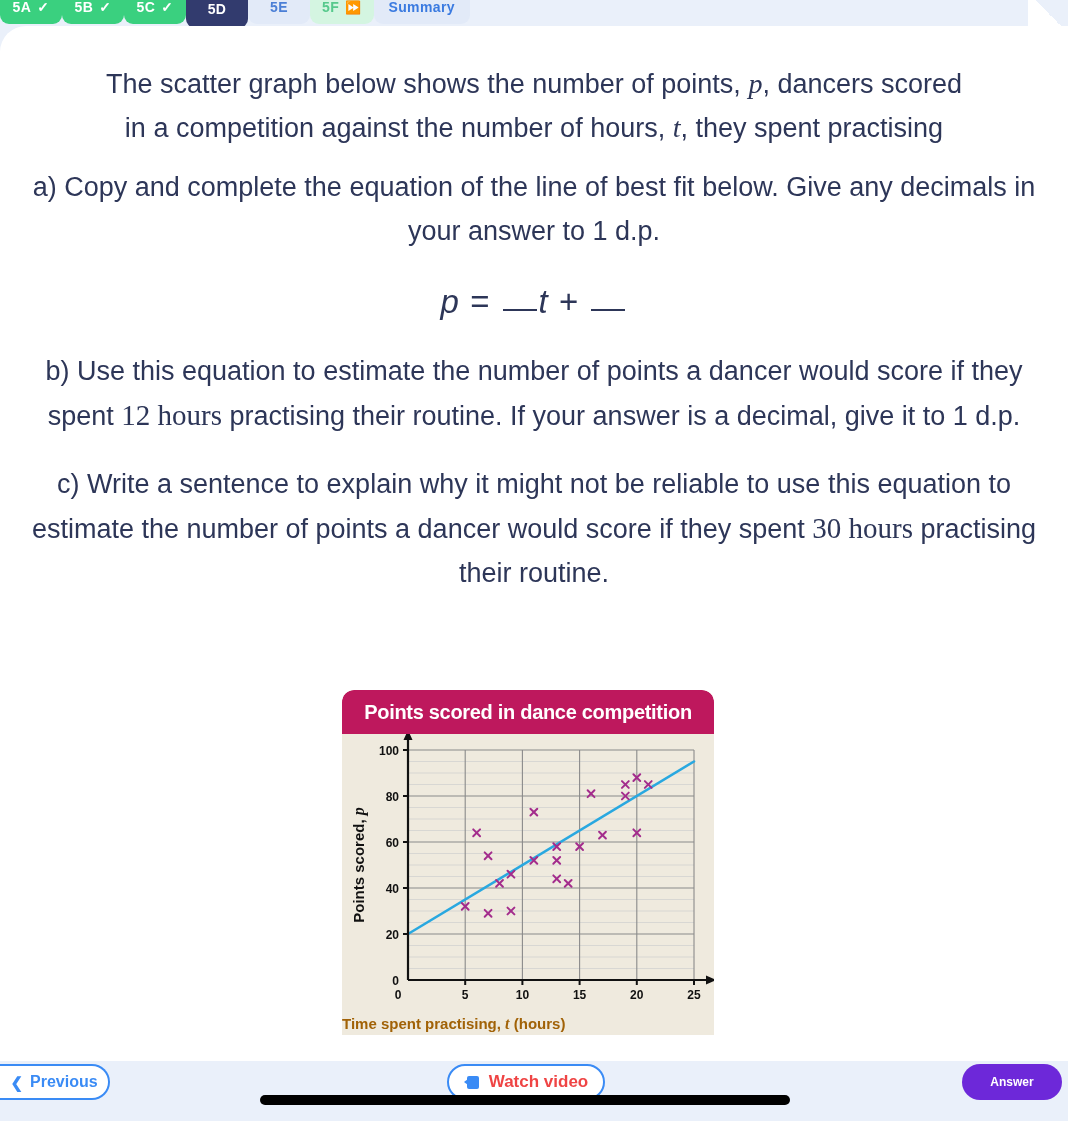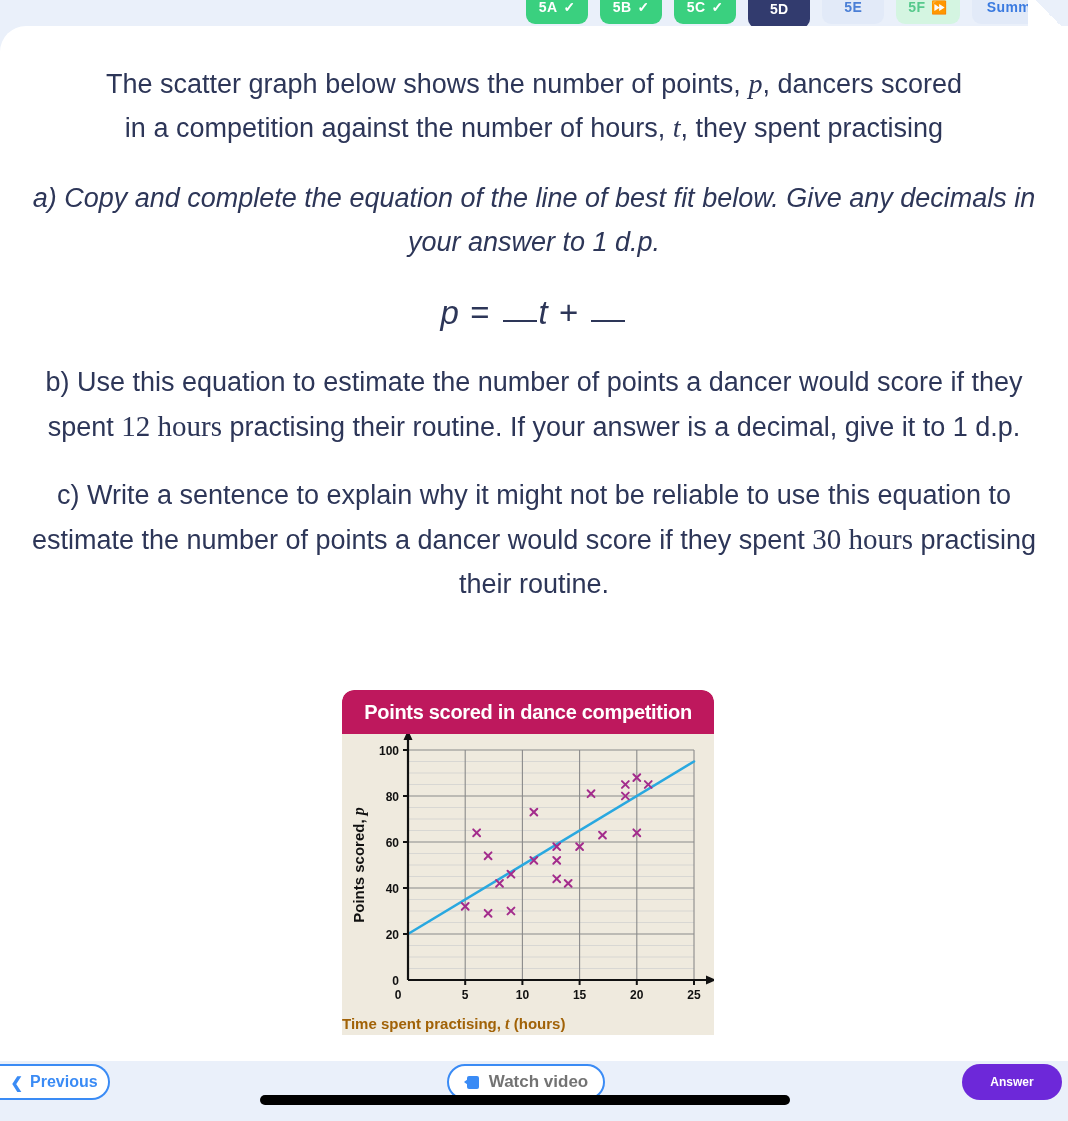--- a/index.html
+++ b/index.html
@@ -21,22 +21,22 @@
 
   
   .tabstrip {
     position: absolute;
     top: 0; left: 0;
     width: 1068px;
     height: 26px;
     background: #eaf0fa;
     display: flex;
     align-items: flex-start;
-    justify-content: flex-end;
-    gap: 12px;
+    justify-content: flex-start;
+    gap: 0;
     overflow: hidden;
     z-index: 5;
   }
   .tab {
     height: 34px;
     margin-top: -10px;
     min-width: 62px;
     padding: 0 12px;
     border-radius: 9px;
     display: flex;
@@ -75,21 +75,21 @@
     color: #2b3559;
   }
   .para {
     font-size: 27px;
     line-height: 44px;
     color: #2d3658;
     margin: 0 0 6px 0;
     padding: 0 8px;
   }
   .para.p1 { margin-top: 24px; }
-  .para.p2 { margin-top: 26px; font-style: italic; }
+  .para.p2 { margin-top: 15px; }
   .para.p3 { margin-top: 28px; }
   .para.p4 { margin-top: 24px; }
 
   .mi { font-family: "Liberation Serif", serif; font-style: italic; font-size: 28px; }
   .mser { font-family: "Liberation Serif", serif; font-style: normal; font-size: 29px; }
 
   .equation {
     margin: 30px 0 17px 0;
     font-family: Liberation Sans, sans-serif;
     font-size: 33px;
@@ -177,21 +177,21 @@
     border-left: none;
     border-radius: 0 20px 20px 0;
   }
   .btn-video {
     left: 447px; top: 9px;
     height: 36px;
     width: 158px;
     border: 2px solid #3a8bf5;
     border-radius: 20px;
     background: #ffffff;
-    color: #737373;
+    color: #ef4444;
     font-size: 17px;
   }
   .btn-answer {
     right: 6px; top: 9px;
     height: 36px;
     width: 100px;
     border-radius: 20px;
     background: #6d28d9;
     color: #ffffff;
     font-size: 12px;

